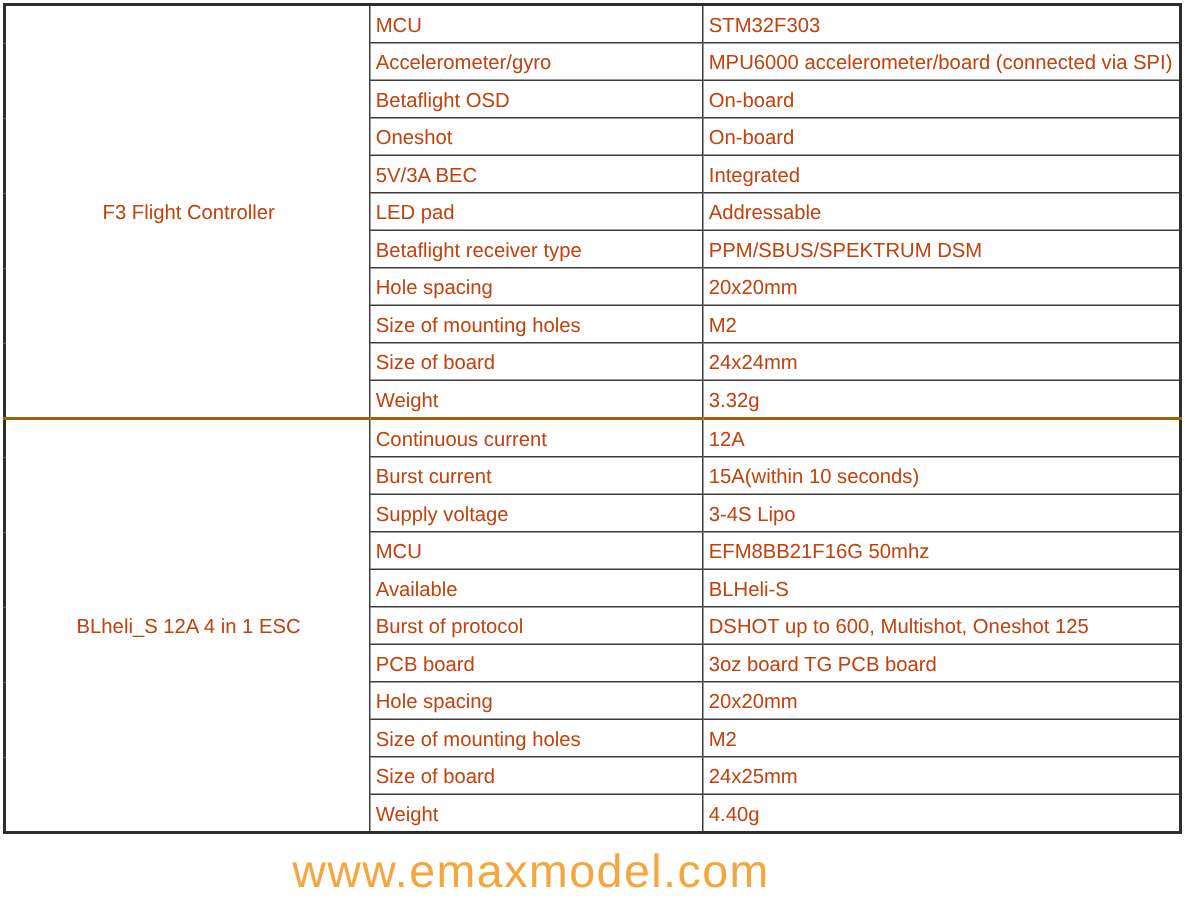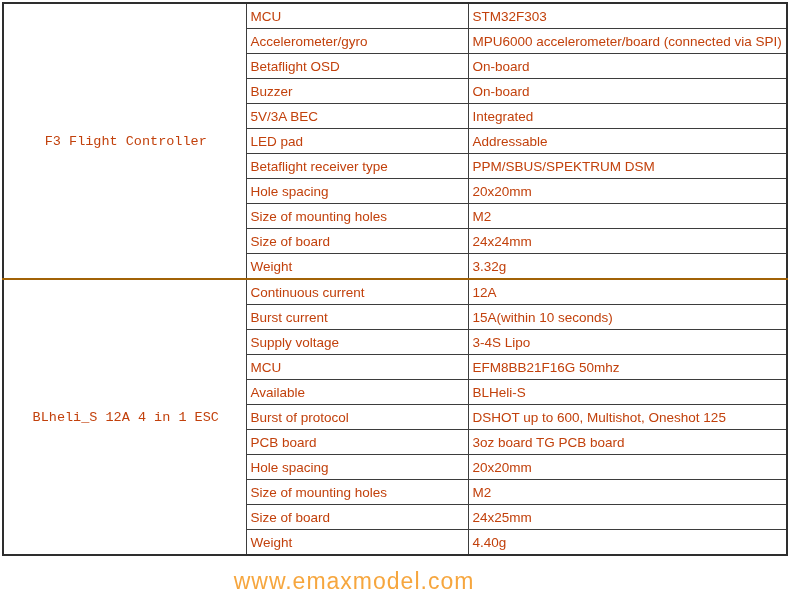--- a/index.html
+++ b/index.html
@@ -36,32 +36,31 @@
     vertical-align: middle;
     white-space: nowrap;
     overflow: hidden;
   }
   td.section-cell {
     text-align: center;
     font-size: 17px;
     color: #141414;
     padding: 0;
     border-right: 1px solid #3d3d3d;
-    font-family: Liberation Mono, monospace;
   }
   tr.section-start td {
     border-top: 2px solid #a16207;
   }
   .footer {
     position: absolute;
     top: 560px;
     left: 0;
     width: 708px;
     text-align: center;
-    font-size: 23px;
+    font-size: 31px;
     line-height: 42px;
     font-weight: 300;
     letter-spacing: 1px;
     color: #f6a63e;
   }
 </style>
 </head>
 <body>
 
 <div class="page">
@@ -81,21 +80,21 @@
       </tr>
       <tr>
         <td>Accelerometer/gyro</td>
         <td>MPU6000 accelerometer/board (connected via SPI)</td>
       </tr>
       <tr>
         <td>Betaflight OSD</td>
         <td>On-board</td>
       </tr>
       <tr>
-        <td>Buzzer</td>
+        <td>Oneshot</td>
         <td>On-board</td>
       </tr>
       <tr>
         <td>5V/3A BEC</td>
         <td>Integrated</td>
       </tr>
       <tr>
         <td>LED pad</td>
         <td>Addressable</td>
       </tr>

